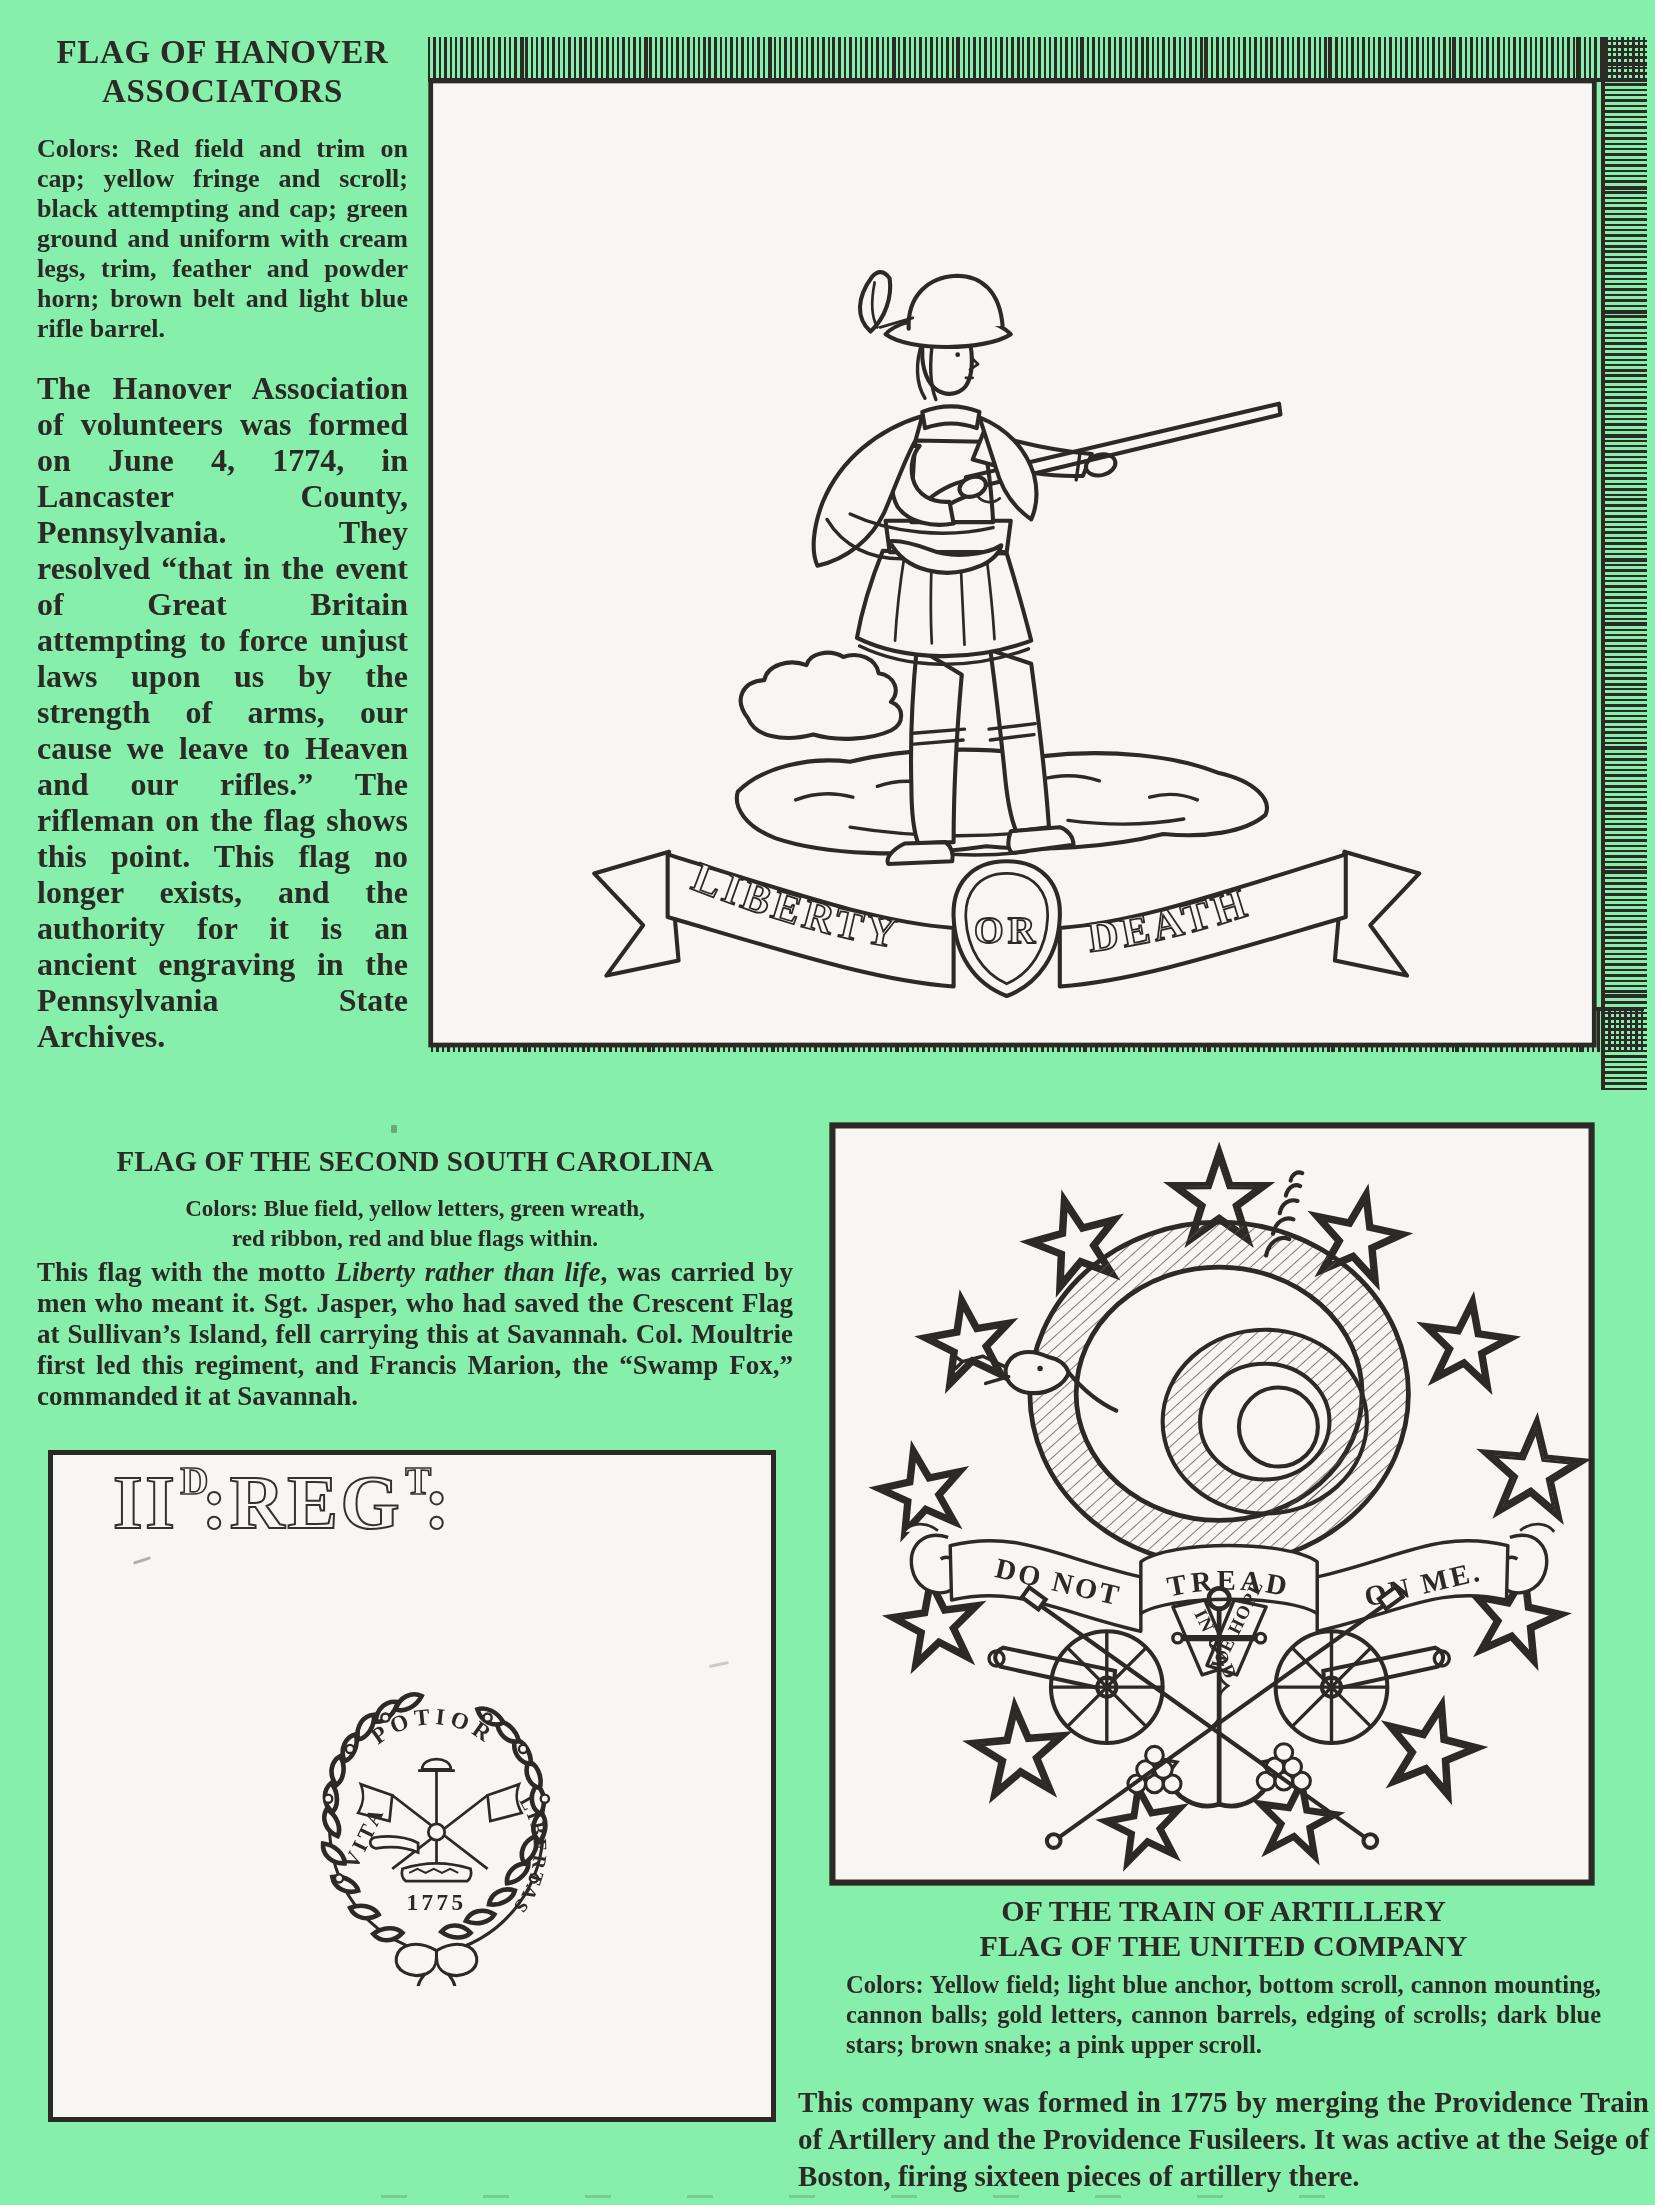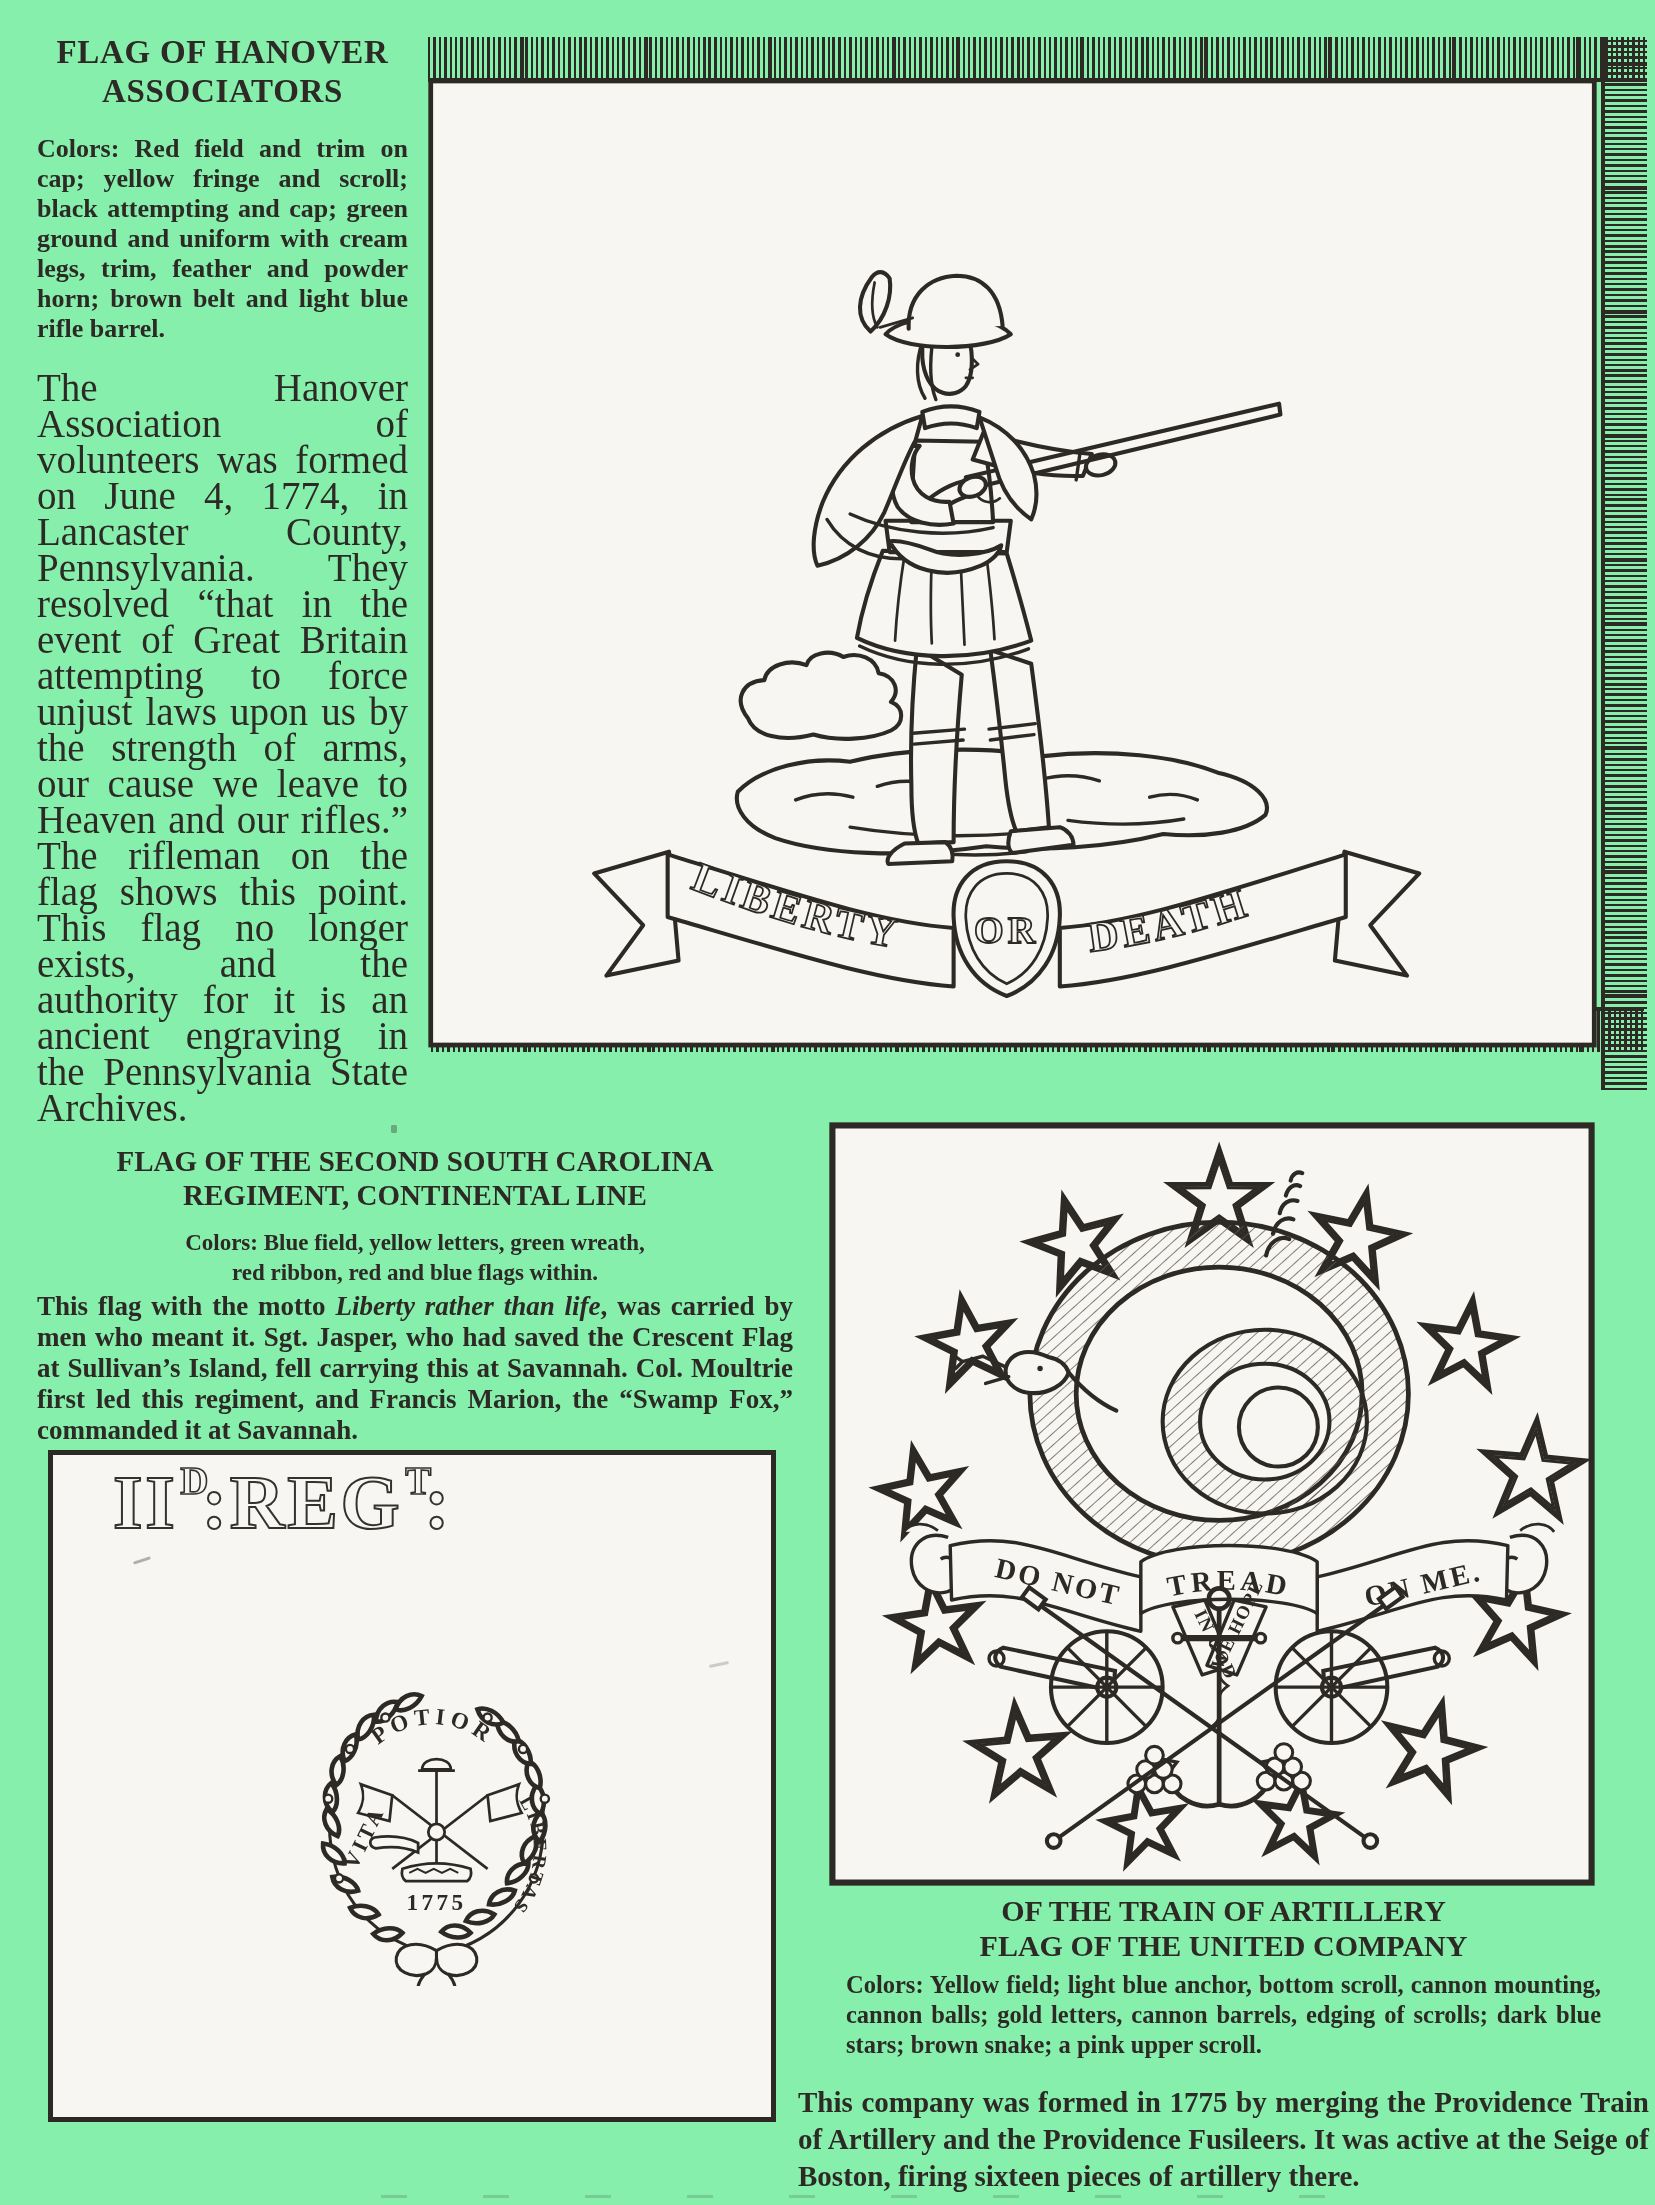--- a/index.html
+++ b/index.html
@@ -6,21 +6,21 @@
   .page{position:relative;width:1655px;height:2205px;background:#86efac;overflow:hidden;
         font-family:"Liberation Serif","DejaVu Serif",serif;color:#2d2a26;}
   .abs{position:absolute;}
   .center{text-align:center;}
   .just{text-align:justify;text-justify:inter-word;}
 
   
   .han-col{left:37px;top:33px;width:371px;}
   .han-title{font-size:33px;line-height:39px;font-weight:bold;letter-spacing:0.7px;}
   .han-colors{margin-top:23px;font-size:26px;line-height:30px;font-weight:bold;}
-  .han-body{margin-top:17.7px;font-size:39px;line-height:36px;font-weight:normal;}
+  .han-body{margin-top:17.7px;font-size:32px;line-height:36px;font-weight:bold;}
 
   
   .han-flag{left:428px;top:37px;width:1219px;height:1057px;}
   .fringe{position:absolute;background-repeat:repeat;}
   .fringe-top{left:0;top:0;width:1219px;height:41px;
     background-image:repeating-linear-gradient(90deg,#2d2a26 0 2.4px,transparent 2.4px 5.4px),
                      repeating-linear-gradient(90deg,transparent 0 32px,#2d2a26 32px 34px,transparent 34px 62px);
     border-bottom:4.8px solid #2d2a26;}
   .fringe-right{right:0;top:0;width:42px;height:1053px;
     background-image:repeating-linear-gradient(0deg,#2d2a26 0 2.4px,transparent 2.4px 5.4px),
@@ -150,21 +150,20 @@
         <text><textPath href="#libPath" startOffset="6%">LIBERTY</textPath></text>
         <text><textPath href="#deathPath" startOffset="10%">DEATH</textPath></text>
         <text x="850" y="1270" text-anchor="middle" font-size="56">OR</text>
       </g>
     </svg>
   </div>
 
   <div class="abs sc-head">
     <div class="sc-title center">
       <div>FLAG OF THE SECOND SOUTH CAROLINA</div>
-      <div>REGIMENT, CONTINENTAL LINE</div>
     </div>
     <div class="sc-colors center">
       <div>Colors: Blue field, yellow letters, green wreath,</div>
       <div>red ribbon, red and blue flags within.</div>
     </div>
     <p class="sc-body just"><span>This flag with the motto </span><span class="it">Liberty rather than life</span><span>, was carried by men who meant it. Sgt. Jasper, who had saved the Crescent Flag at Sullivan’s Island, fell carrying this at Savannah. Col. Moultrie first led this regiment, and Francis Marion, the “Swamp Fox,” commanded it at Savannah.</span></p>
   </div>
 
   <div class="abs sc-flag">
     <div class="reg-label">

